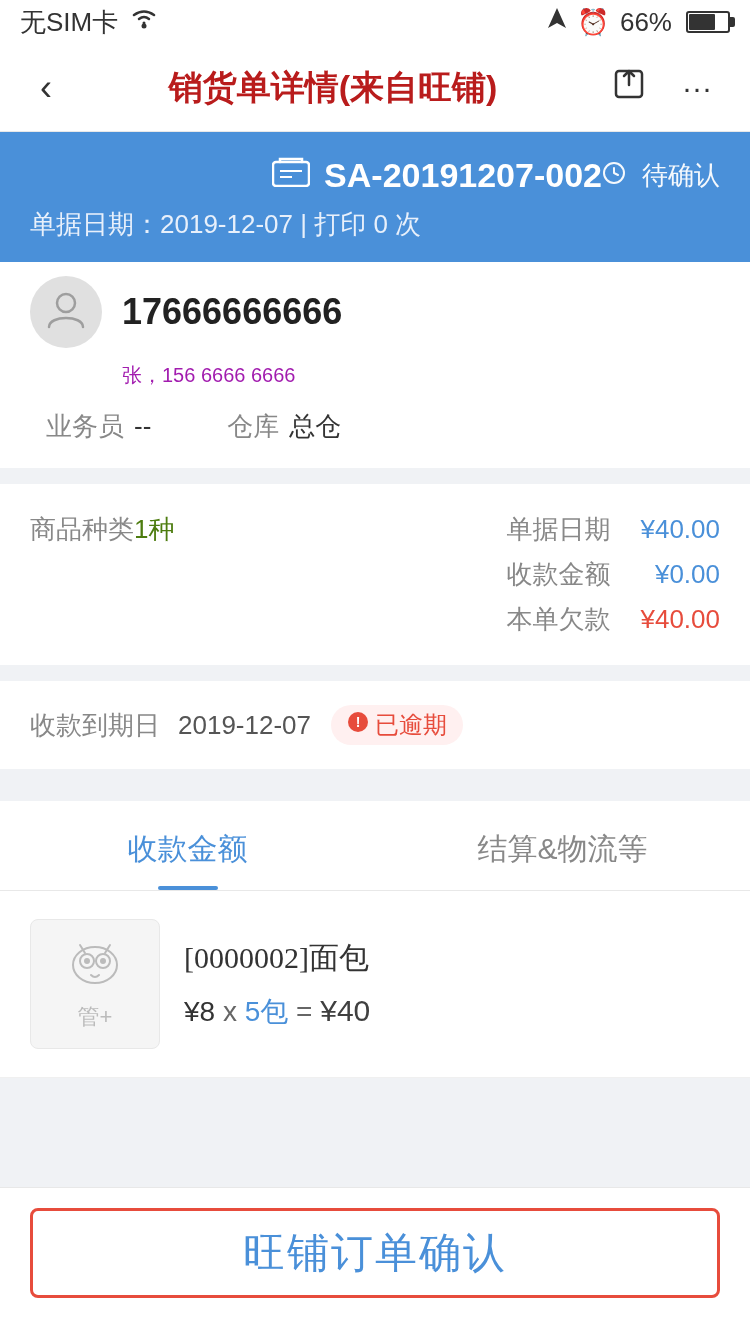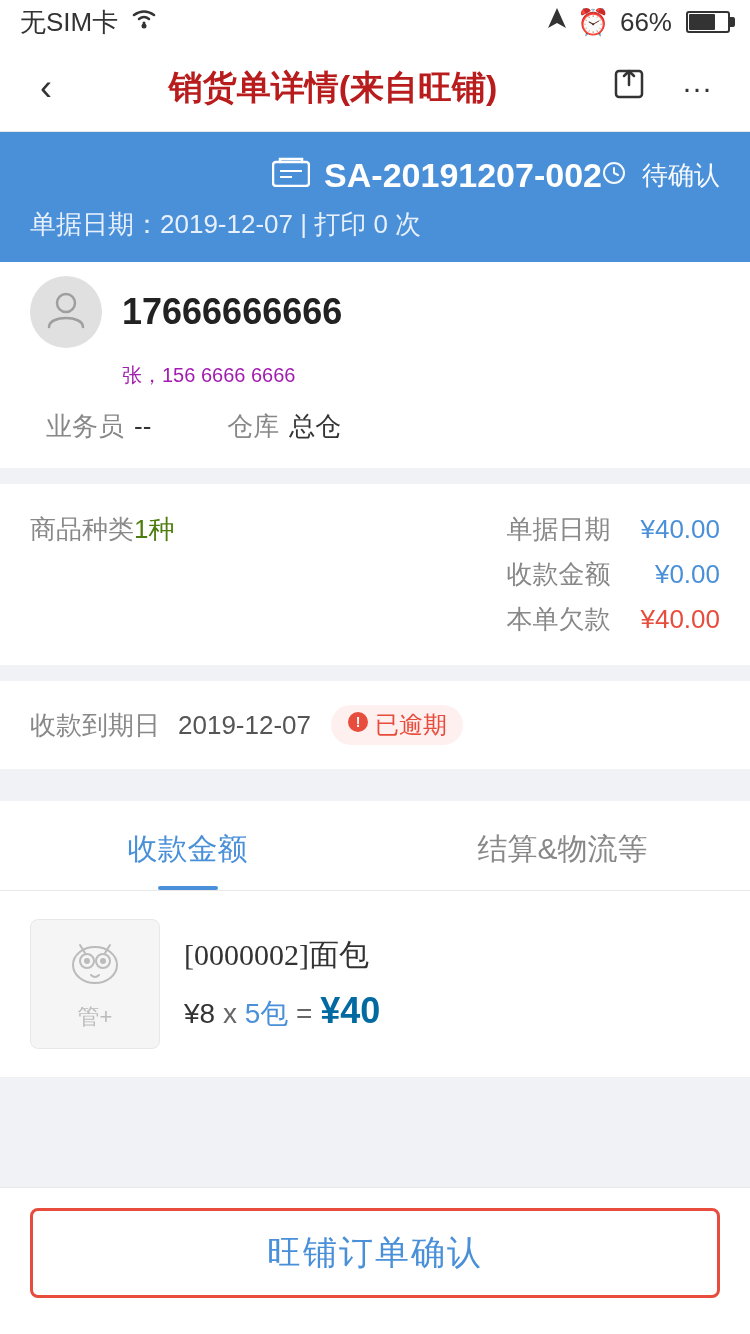--- a/index.html
+++ b/index.html
@@ -295,21 +295,21 @@
       margin-bottom: 14px;
       font-weight: 500;
       font-family: Liberation Serif, serif;
     }
     .product-price-row {
       font-size: 28px;
       color: #666;
     }
     .price-unit { color: #333; }
     .price-qty { color: #4A90D9; }
-    .price-total { color: #0369a1; font-weight: 700; font-size: 36px; }
+    .price-total { color: #404040; font-weight: 400; font-size: 30px; }
 
     
     .content-filler {
       background: #f0f2f5;
       height: 260px;
     }
 
     
     .bottom-bar {
       position: fixed;
@@ -319,21 +319,21 @@
       background: #fff;
       padding: 20px 30px 36px;
       border-top: 1px solid #e8e8e8;
     }
     .confirm-btn {
       width: 100%;
       height: 90px;
       background: #fff;
       border: 3px solid #e74c3c;
       border-radius: 8px;
-      font-size: 34px;
+      font-size: 42px;
       color: #4A90D9;
       font-weight: 500;
       cursor: pointer;
       letter-spacing: 2px;
     }
   </style>
 </head>
 <body>
 
 <div class="status-bar">

